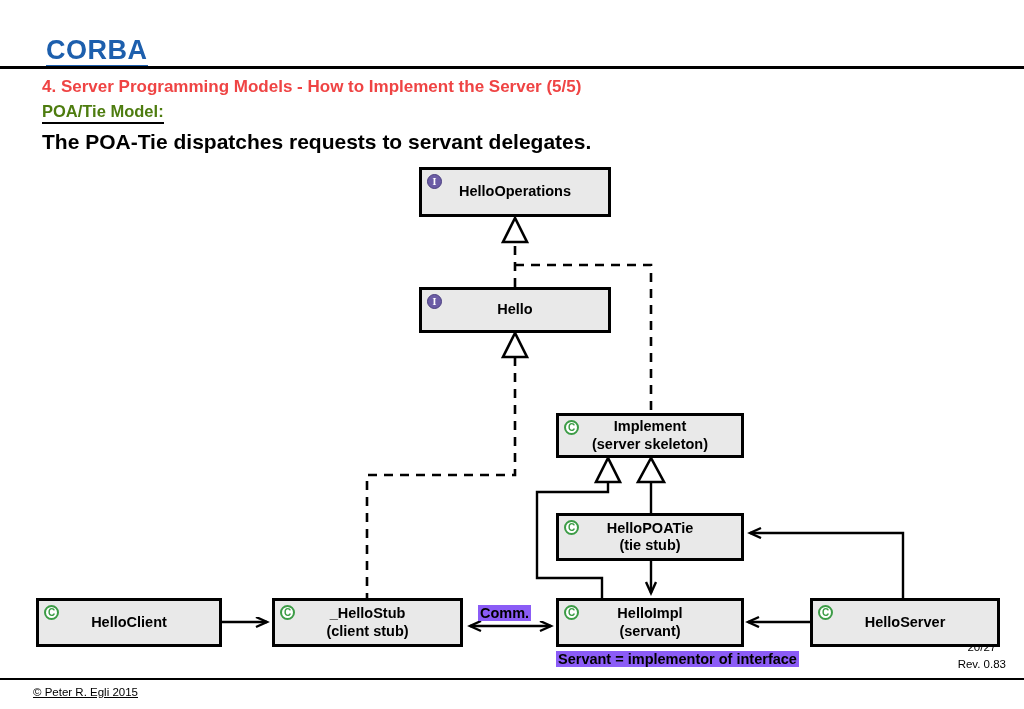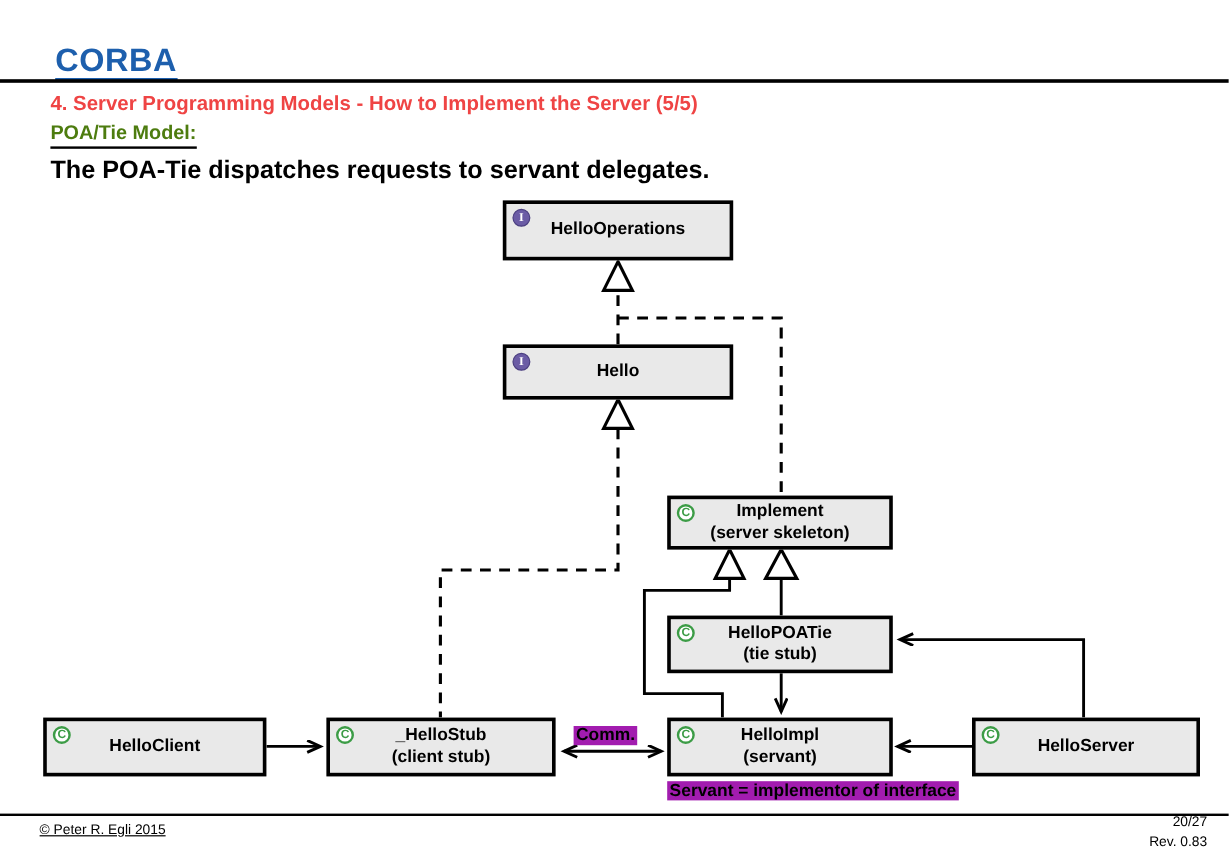--- a/index.html
+++ b/index.html
@@ -137,45 +137,45 @@
   }
 
   
   .edge-label {
     position: absolute;
     font-size: 14.5px;
     font-weight: bold;
     color: #000;
     white-space: nowrap;
     z-index: 7;
-    background: #a21caf;
+    background: #8b5cf6;
     padding: 0 2px;
   }
 
   
   #footer-rule {
     position: absolute;
     left: 0; top: 678px;
     width: 1024px; height: 2px;
     background: #000000;
   }
   #footer-copyright {
     position: absolute;
     left: 33px; top: 686px;
     font-size: 11.5px;
     color: #000;
     white-space: nowrap;
     text-decoration: underline;
   }
   #footer-meta {
     position: absolute;
-    right: 18px; top: 678px;
+    right: 18px; top: 640px;
     font-size: 11.5px;
     color: #000;
-    text-align: right;
+    text-align: center;
     line-height: 1.45;
   }
   #footer-meta .fm-line { display: block; white-space: nowrap; }
   #page-number { margin-top: -1px; }
 </style>
 </head>
 <body>
 
 <div id="slide-header">
   <div id="corba-logo">CORBA</div>

